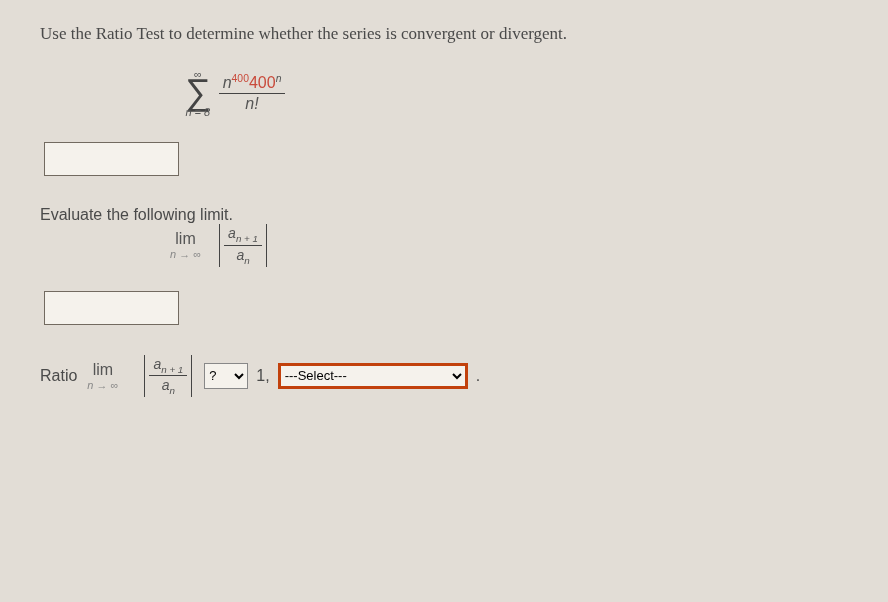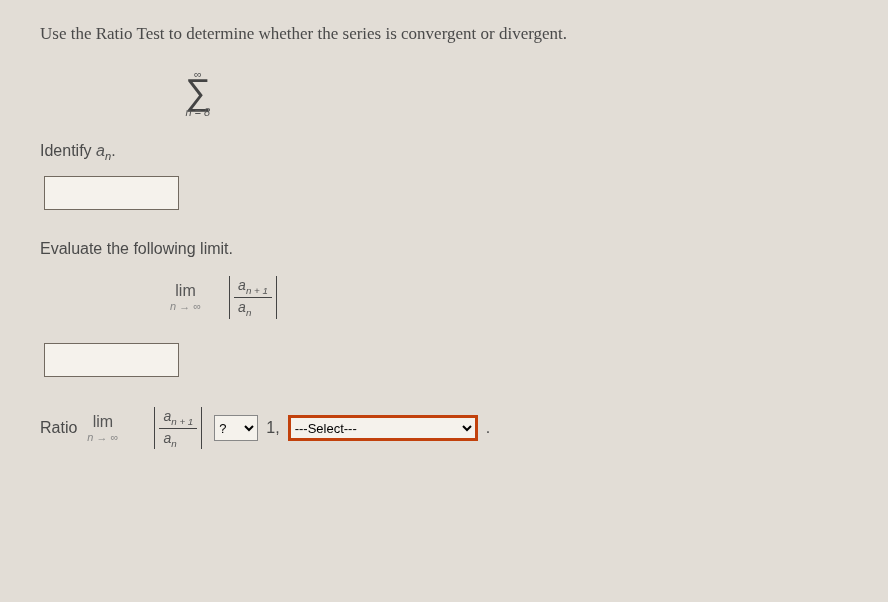--- a/index.html
+++ b/index.html
@@ -73,52 +73,51 @@
     width: 135px;
     height: 34px;
     background: #f5f2ec;
     border: 1px solid #726a60;
     margin-left: 4px;
     margin-bottom: 30px;
   }
   .eval-line {
     color: #4a4a4a;
     font-size: 16px;
-    margin-bottom: 18px;
   }
   .limit-expr {
     margin-left: 130px;
     display: flex;
     align-items: center;
     margin-bottom: 24px;
   }
   .lim {
     display: inline-flex;
     flex-direction: column;
     align-items: center;
     color: #555;
-    margin-right: 24px;
+    margin-right: 14px;
   }
   .lim .lw { font-size: 16px; }
   .lim .ls { font-size: 11px; font-style: italic; color: #888; }
   .abs {
     display: inline-flex;
     align-items: stretch;
   }
   .abs .pipe {
     width: 1px;
     background: #444;
     align-self: stretch;
     margin: 0 4px;
     min-height: 42px;
   }
   .ratio-frac {
     display: inline-flex;
     flex-direction: column;
-    align-items: flex-start;
+    align-items: center;
   }
   .ratio-frac > div { padding: 1px 4px; font-style: italic; color: #555; font-size: 14px; }
   .since-line {
     display: flex;
     align-items: center;
     color: #4a4a4a;
     font-size: 16px;
     gap: 8px;
   }
   .since-line .lbl { margin-right: 2px; }
@@ -144,26 +143,30 @@
 <div class="page">
   <div class="prompt">Use the Ratio Test to determine whether the series is convergent or divergent.</div>
 
   <div class="formula-block">
     <div class="sum-wrap">
       <span class="sigma">
         <span class="top">∞</span>
         <span class="sym">∑</span>
         <span class="bot">n = 8</span>
       </span>
+      <span class="frac">
+        <span class="num">
+          <span class="it">n</span><span class="exp red">400</span><span class="red">400</span><span class="exp it red">n</span>
+        </span>
+        <span class="bar"></span>
+        <span class="den it">n!</span>
+      </span>
     </div>
   </div>
 
-  <div class="identify">
-    <span>Identify </span><span class="it">a</span><span class="sub">n</span><span>.</span>
-  </div>
 
   <div class="answer-box"></div>
 
   <div class="eval-line">Evaluate the following limit.</div>
 
   <div class="limit-expr">
     <span class="lim">
       <span class="lw">lim</span>
       <span class="ls">n → ∞</span>
     </span>

